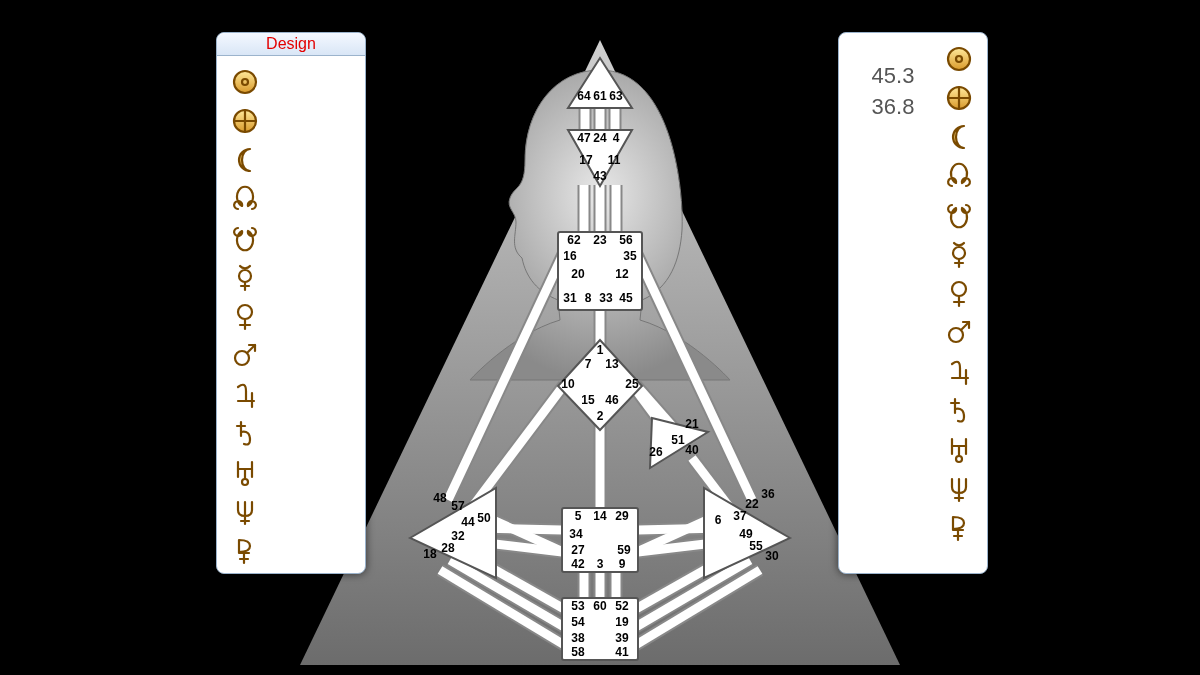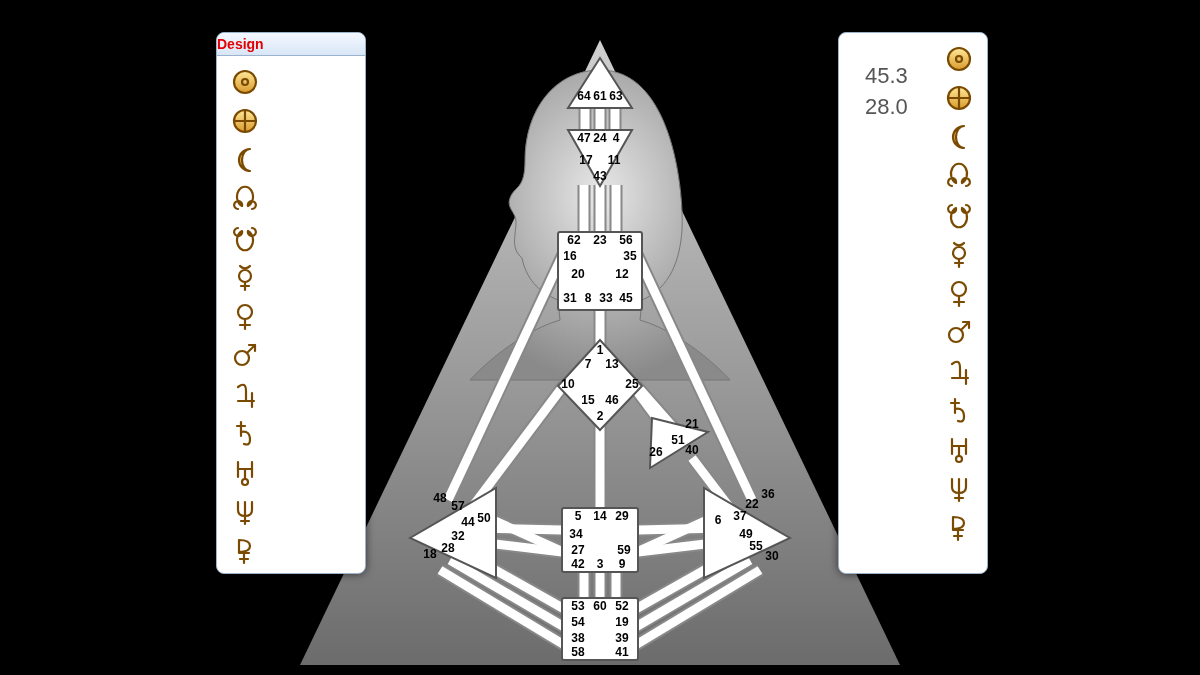--- a/index.html
+++ b/index.html
@@ -2,30 +2,30 @@
 <html><head>
 <meta charset="utf-8">
 <style>
   html,body{margin:0;padding:0;width:1200px;height:675px;background:#000;font-family:Arial,Helvetica,sans-serif;overflow:hidden}
   .stage{position:absolute;left:0;top:0;width:1200px;height:675px}
 
   
   .panel{position:absolute;top:32px;width:148px;height:540px;background:#fff;border:1px solid #9bb3cc;border-radius:8px;box-shadow:0 0 8px rgba(0,0,0,.6)}
   .panel-left{left:216px}
   .panel-right{left:838px}
-  .panel-header{height:22px;border-bottom:1px solid #9bb3cc;background:linear-gradient(#f4f8ff,#d9e6f6);border-radius:8px 8px 0 0;font-size:14px;font-weight:700;line-height:22px}
+  .panel-header{height:22px;border-bottom:1px solid #9bb3cc;background:linear-gradient(#f4f8ff,#d9e6f6);border-radius:8px 8px 0 0;font-size:16px;font-weight:400;text-align:center;line-height:22px}
   .hdr-design{color:#e30000}
   .hdr-personality{color:#000}
   .panel-body{display:flex}
   .glyph-col{width:40px;padding-top:6px;display:flex;flex-direction:column;gap:0}
   .panel-left .glyph-col{margin-left:8px}
   .panel-right .glyph-col{margin-left:100px}
   .data-col{position:absolute;top:28px;font-size:22px;color:#555;line-height:1.4}
   .panel-left .data-col{left:56px}
-  .panel-right .data-col{left:26px;text-align:left;width:80px}
+  .panel-right .data-col{left:14px;text-align:center;width:80px}
   .glyph{height:39px;display:flex;align-items:center;justify-content:center}
   .glyph svg{width:30px;height:30px}
   .glyph svg path,.glyph svg circle,.glyph svg line,.glyph svg polyline{stroke:#7a4a00;stroke-width:2.2;fill:none;stroke-linecap:round;stroke-linejoin:round}
   .glyph svg .fillable{fill:url(#gold);stroke:#7a4a00}
 
   
   .tri-bg{position:absolute;left:300px;top:30px;width:600px;height:638px}
   .bodygraph{position:absolute;left:300px;top:30px;width:600px;height:638px}
   .gate{font-size:12px;font-weight:700;fill:#000;text-anchor:middle;font-family:Arial}
   .center{fill:#fff;stroke:#555;stroke-width:2}
@@ -394,21 +394,21 @@
             </svg>
           </div>
           <div class="glyph">
             <svg viewBox="0 0 30 30">
               <path d="M9 5 L9 18 L19 18 M9 5 Q20 5 20 11 Q20 17 9 17 M14 18 L14 28 M10 24 L18 24"></path>
             </svg>
           </div>
         </div>
       <div class="data-col" id="personality-values">
           <div>45.3</div>
-          <div>28.0</div>
+          <div>36.8</div>
         </div>
     </div>
   </div>
 
 </div>
 
 
 <svg width="0" height="0">
     <defs>
       <linearGradient id="gold" x1="0" y1="0" x2="0" y2="1">

